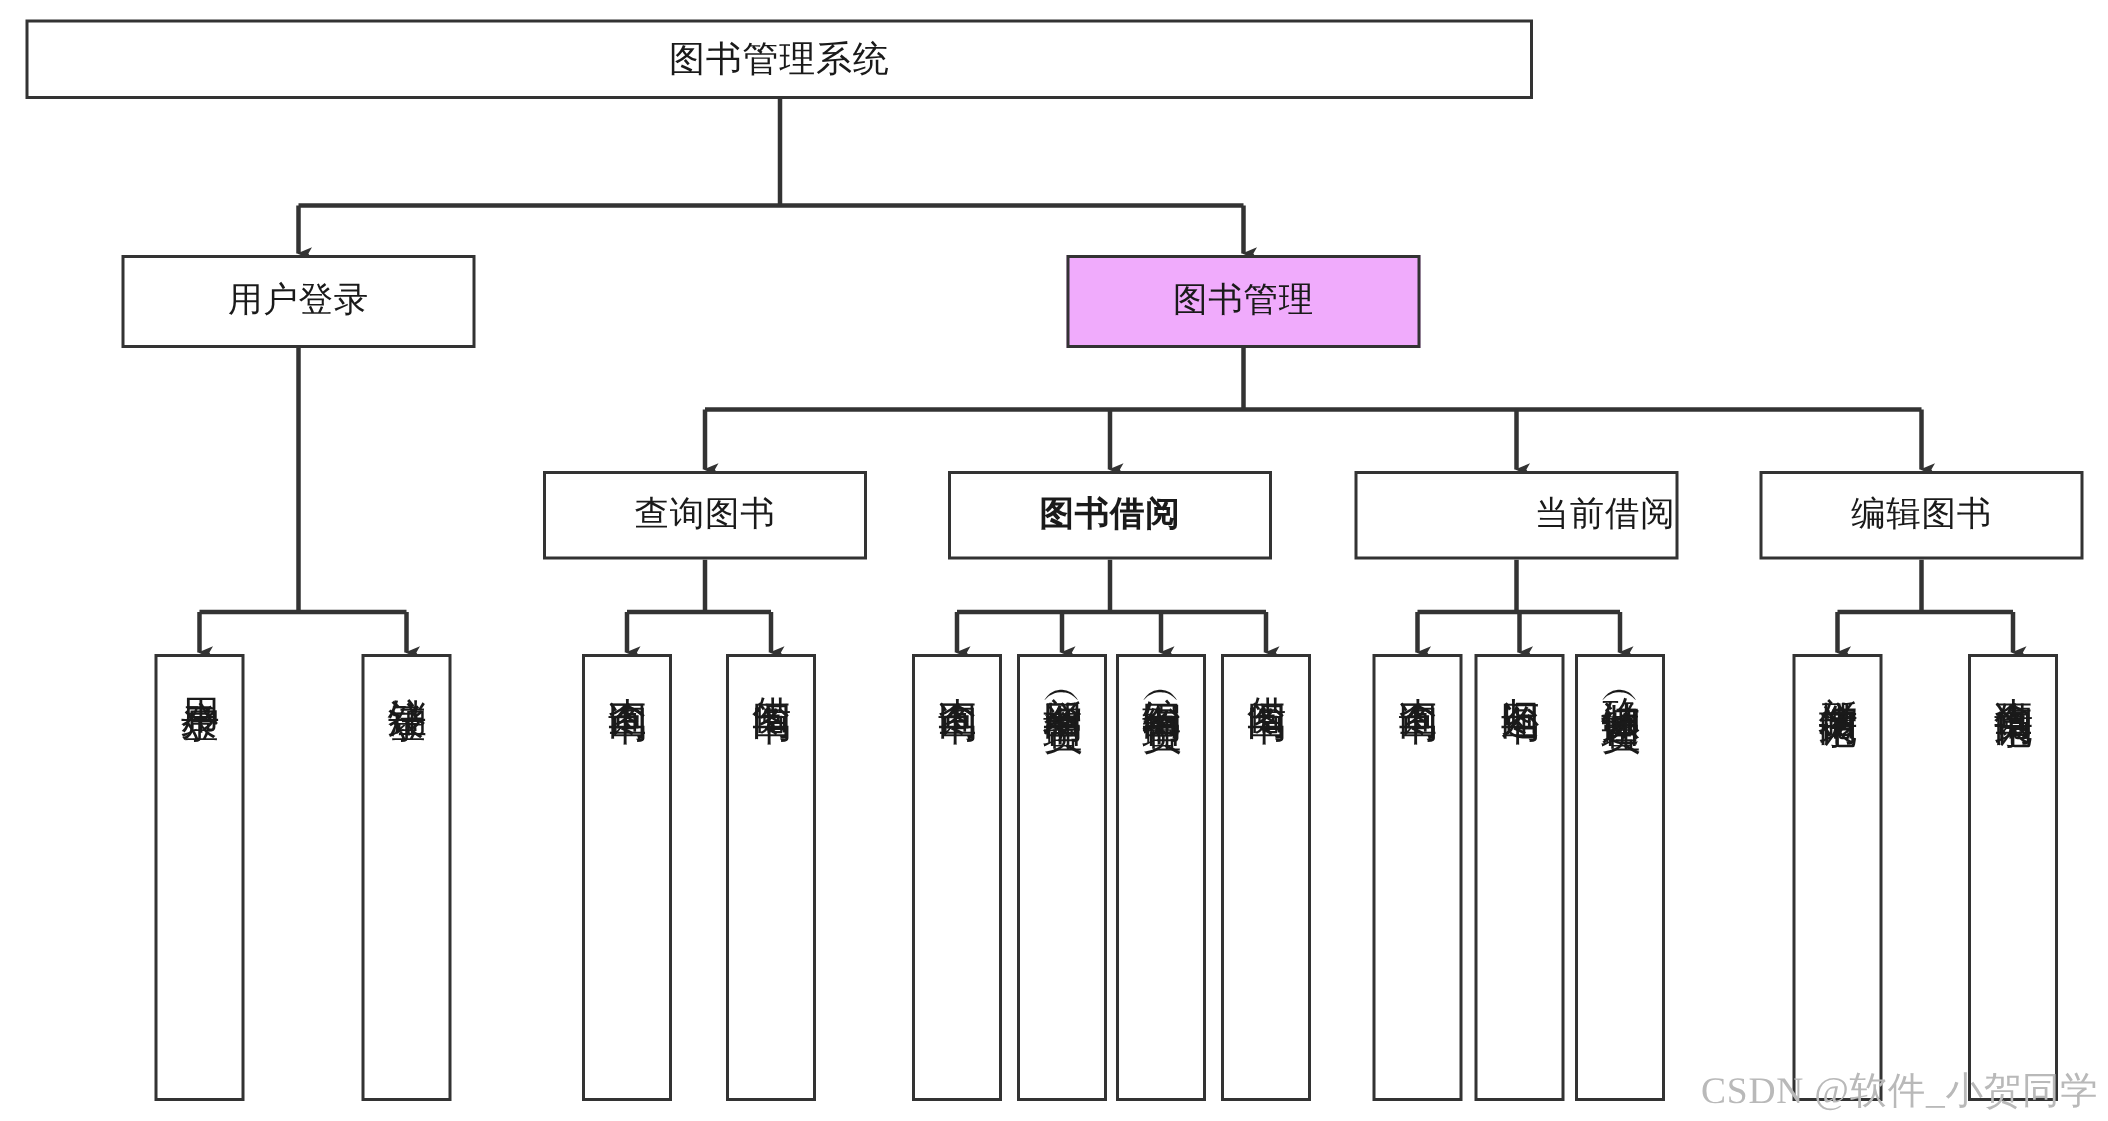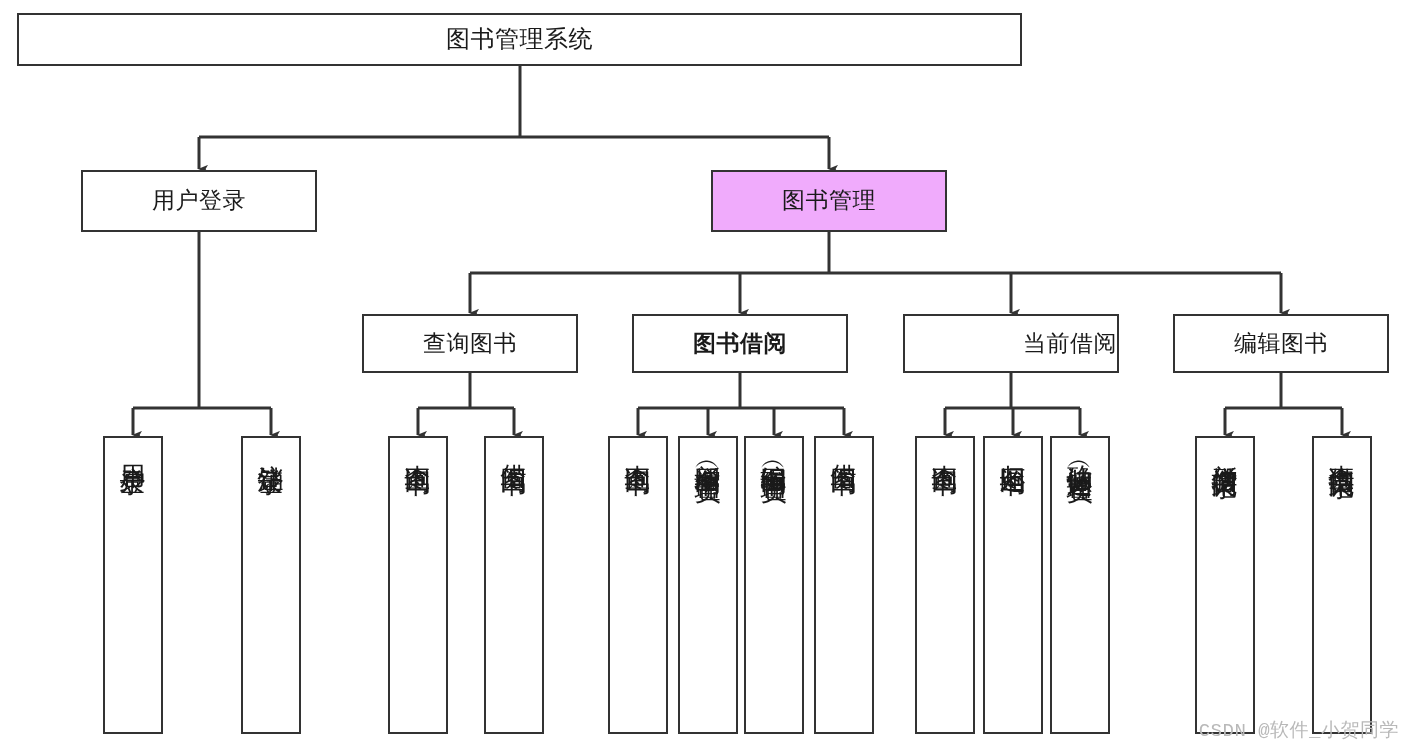--- a/index.html
+++ b/index.html
@@ -61,25 +61,25 @@
     text-orientation: upright;
     font-size: 26px;
     line-height: 1.0;
     letter-spacing: 2px;
     white-space: nowrap;
   }
   #watermark {
     position: absolute;
     right: 6px;
     bottom: 4px;
-    font-size: 19px;
+    font-size: 25px;
     color: #b9b9b9;
     letter-spacing: 0.5px;
     white-space: nowrap;
-    font-family: Liberation Mono, monospace;
+    font-family: Liberation Serif, serif;
   }
 </style>
 </head>
 <body>
 
 <div id="diagram-root">
 
   <svg id="edges-layer" viewBox="0 0 1405 747" width="1405" height="747" xmlns="http://www.w3.org/2000/svg">
     <defs>
       <marker id="arrowhead" markerWidth="9" markerHeight="10" refX="4.5" refY="9" orient="auto" markerUnits="userSpaceOnUse">

